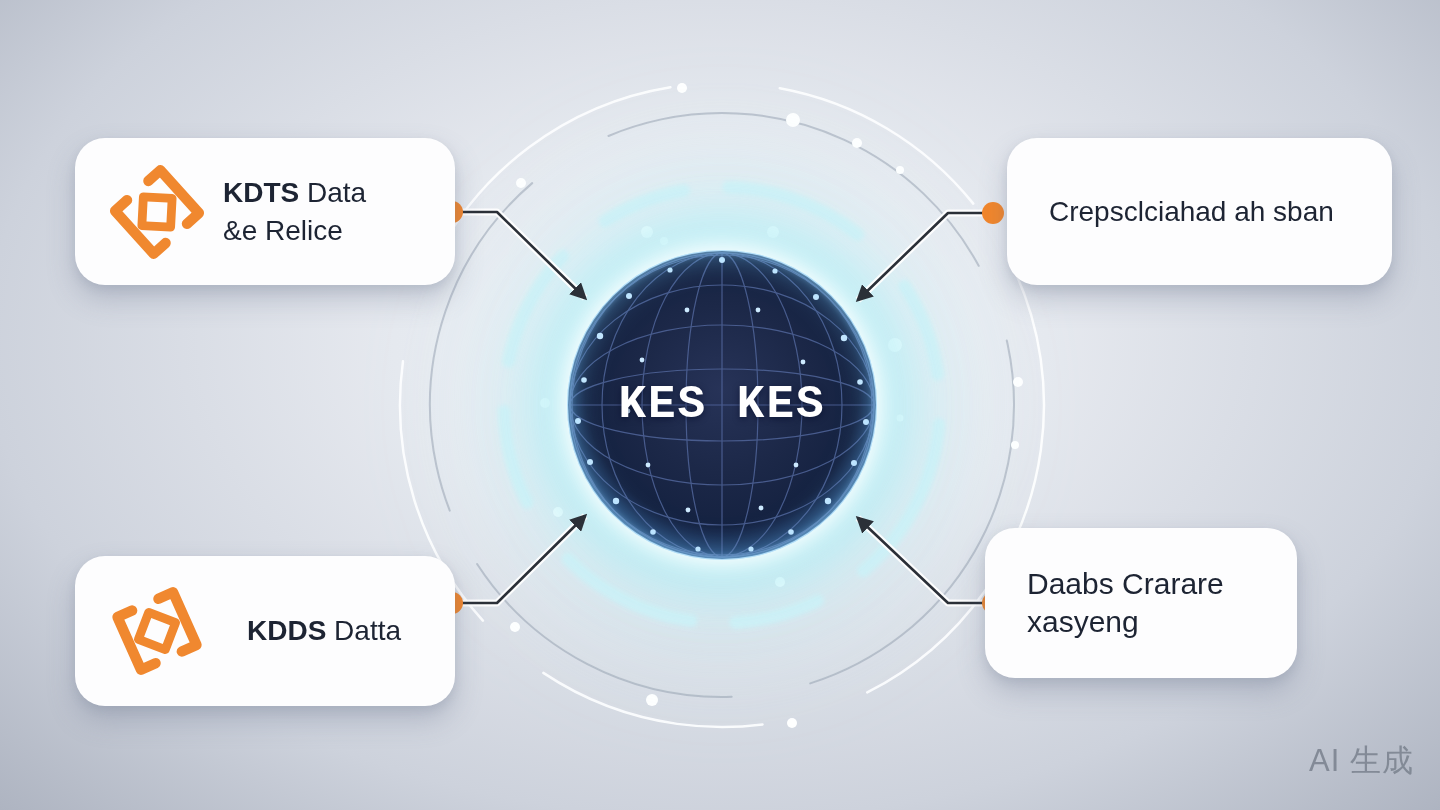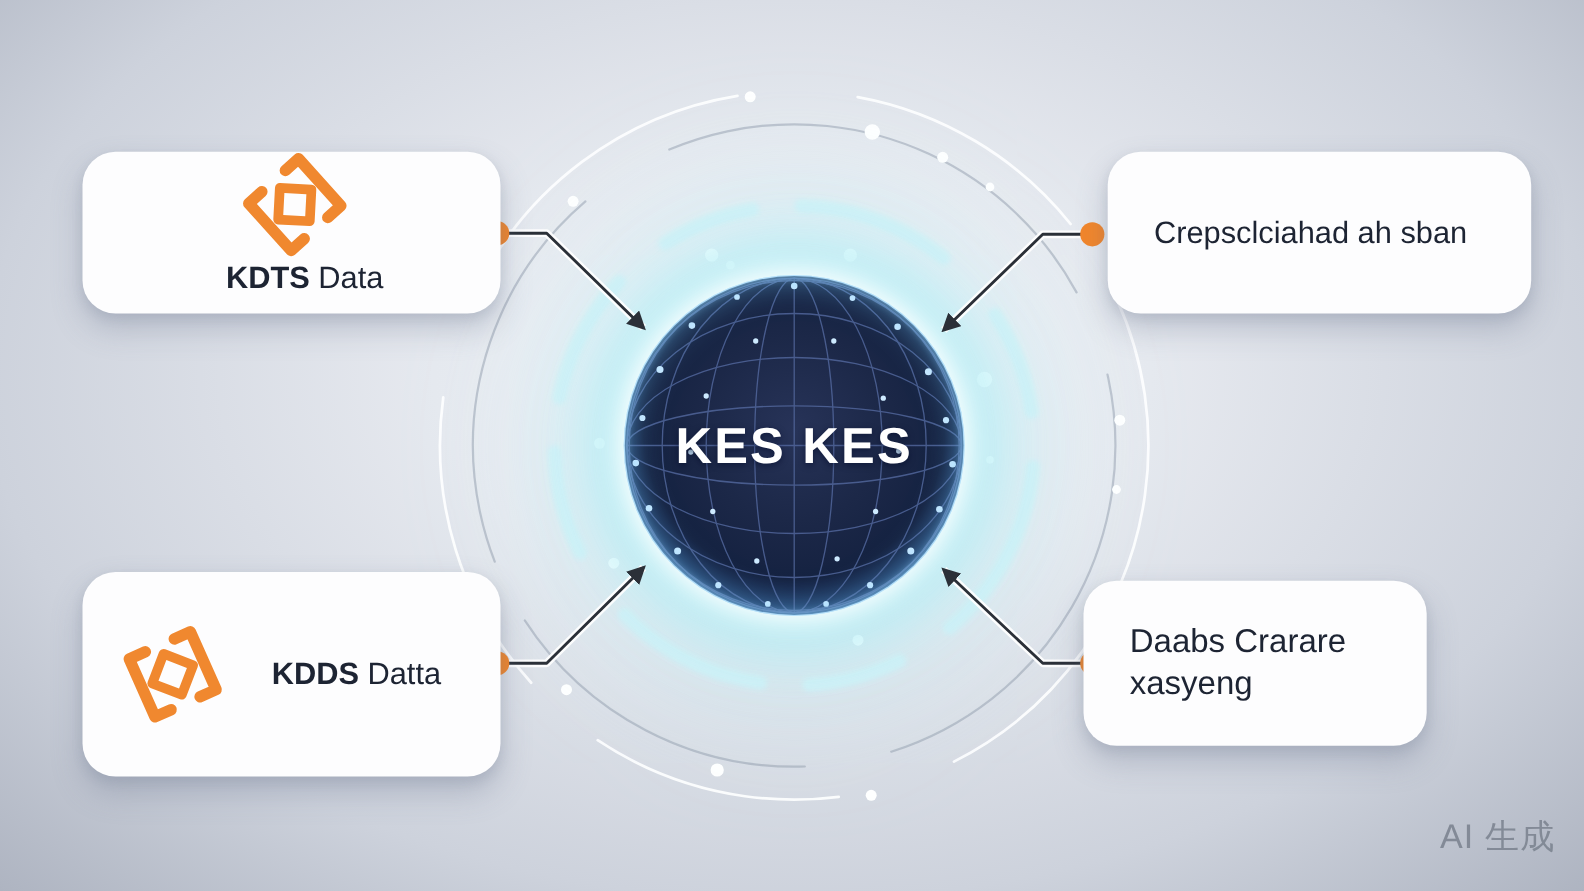--- a/index.html
+++ b/index.html
@@ -11,41 +11,42 @@
   .stage{position:absolute;inset:0;}
   svg.overlay{position:absolute;left:0;top:0;pointer-events:none;}
 
   
   .sphere{
     position:absolute;left:567px;top:250px;width:310px;height:310px;border-radius:50%;
     box-shadow:
       0 0 22px 6px rgba(255,255,255,0.95),
       0 0 70px 28px rgba(165,236,245,0.85),
       0 0 140px 70px rgba(205,245,250,0.45);
+    font-family: Liberation Mono, monospace;
   }
   .sphere svg{position:absolute;inset:0;border-radius:50%;}
   .sphere-rim{
     position:absolute;inset:0;border-radius:50%;
     box-shadow:inset 0 0 34px rgba(120,205,255,0.65), inset 0 0 9px rgba(175,225,255,0.9);
   }
   .sphere-label{
     position:absolute;inset:0;display:flex;align-items:center;justify-content:center;
     color:#fff;font-weight:bold;font-size:46px;letter-spacing:2px;
     text-shadow:0 2px 6px rgba(0,10,40,0.55);
   }
 
   
   .card{
     position:absolute;background:#fdfdfe;border-radius:30px;
     box-shadow:0 14px 28px rgba(100,110,135,0.30), 0 4px 10px rgba(100,110,135,0.14);
     display:flex;align-items:center;
   }
-  .card.tl{left:75px;top:138px;width:380px;height:147px;padding:0 10px 0 34px;box-sizing:border-box;flex-direction:column;}
+  .card.tl{left:75px;top:138px;width:380px;height:147px;padding:0 10px 0 34px;box-sizing:border-box;}
   .card.tr{left:1007px;top:138px;width:385px;height:147px;padding:0 14px 0 42px;box-sizing:border-box;}
-  .card.bl{left:75px;top:520px;width:380px;height:186px;padding:0 10px 0 34px;box-sizing:border-box;}
+  .card.bl{left:75px;top:556px;width:380px;height:150px;padding:0 10px 0 34px;box-sizing:border-box;}
   .card.br{left:985px;top:528px;width:312px;height:150px;padding:0 14px 0 42px;box-sizing:border-box;}
   .card-icon{width:96px;height:96px;flex:0 0 96px;margin-right:18px;}
   .card-text{color:#1d2433;font-size:28px;line-height:38px;}
   .card-text .b{font-weight:bold;}
   .card.bl .card-text{text-align:center;width:100%;padding-right:20px;}
   .card.br .card-text{font-size:30px;}
 
   
   .watermark{
     position:absolute;right:26px;bottom:28px;
@@ -184,20 +185,21 @@
   <div class="card tl">
     <svg class="card-icon" viewBox="0 0 120 120">
       <g transform="rotate(-42 60 60)" fill="none" stroke="#f0882f" stroke-width="13" stroke-linecap="round" stroke-linejoin="round">
         <path d="M42 24 L22 24 L22 96 L42 96"></path>
         <path d="M78 24 L98 24 L98 96 L78 96"></path>
         <rect x="42" y="42" width="36" height="36" stroke-width="11" transform="rotate(45 60 60)"></rect>
       </g>
     </svg>
     <div class="card-text">
       <div><span class="b">KDTS</span><span> Data</span></div>
+      <div>&amp;e Relice</div>
     </div>
   </div>
 
   <div class="card tr">
     <div class="card-text">
       <div>Crepsclciahad ah sban</div>
     </div>
   </div>
 
   <div class="card bl">

